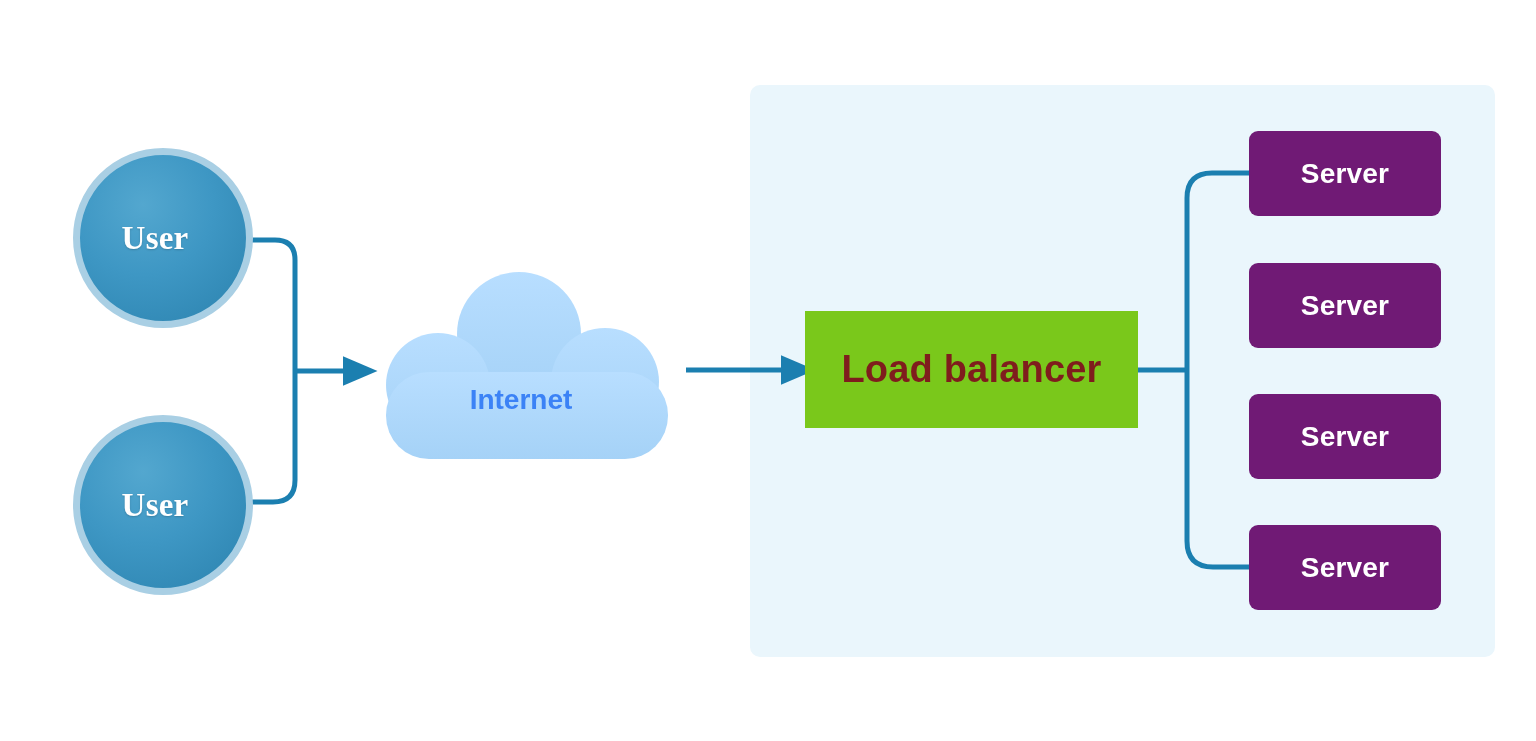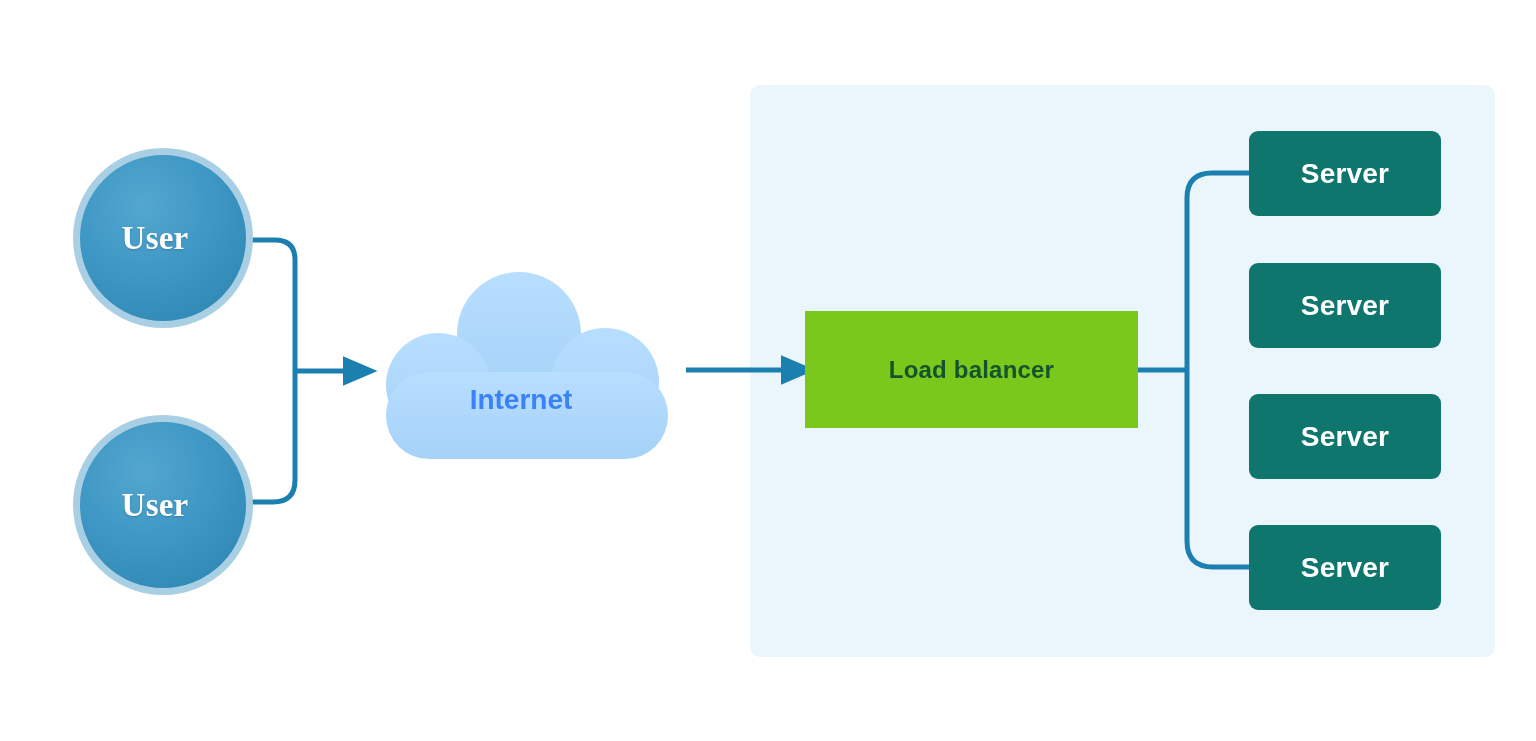--- a/index.html
+++ b/index.html
@@ -97,33 +97,33 @@
     left: 805px;
     top: 311px;
     width: 333px;
     height: 117px;
     background: #7ac81b;
     display: flex;
     align-items: center;
     justify-content: center;
   }
   .lb-node .label {
-    color: #14532d;
-    font-size: 24px;
+    color: #7f1d1d;
+    font-size: 38px;
     font-weight: bold;
     letter-spacing: 0.2px;
   }
 
   
   .server-node {
     position: absolute;
     left: 1249px;
     width: 192px;
     height: 85px;
-    background: #0f766e;
+    background: #701a75;
     border-radius: 9px;
     display: flex;
     align-items: center;
     justify-content: center;
   }
   .server-node .label {
     color: #ffffff;
     font-size: 28px;
     font-weight: bold;
     letter-spacing: 0.2px;

